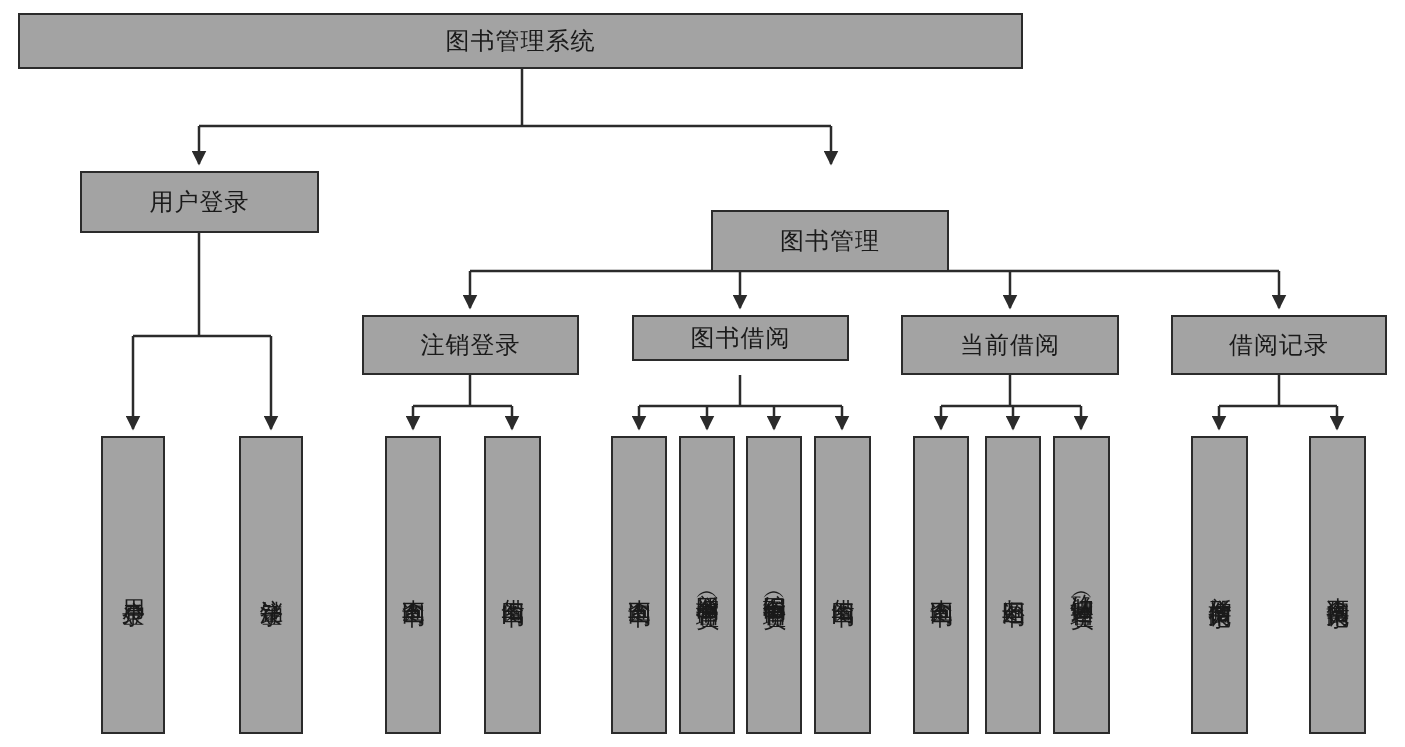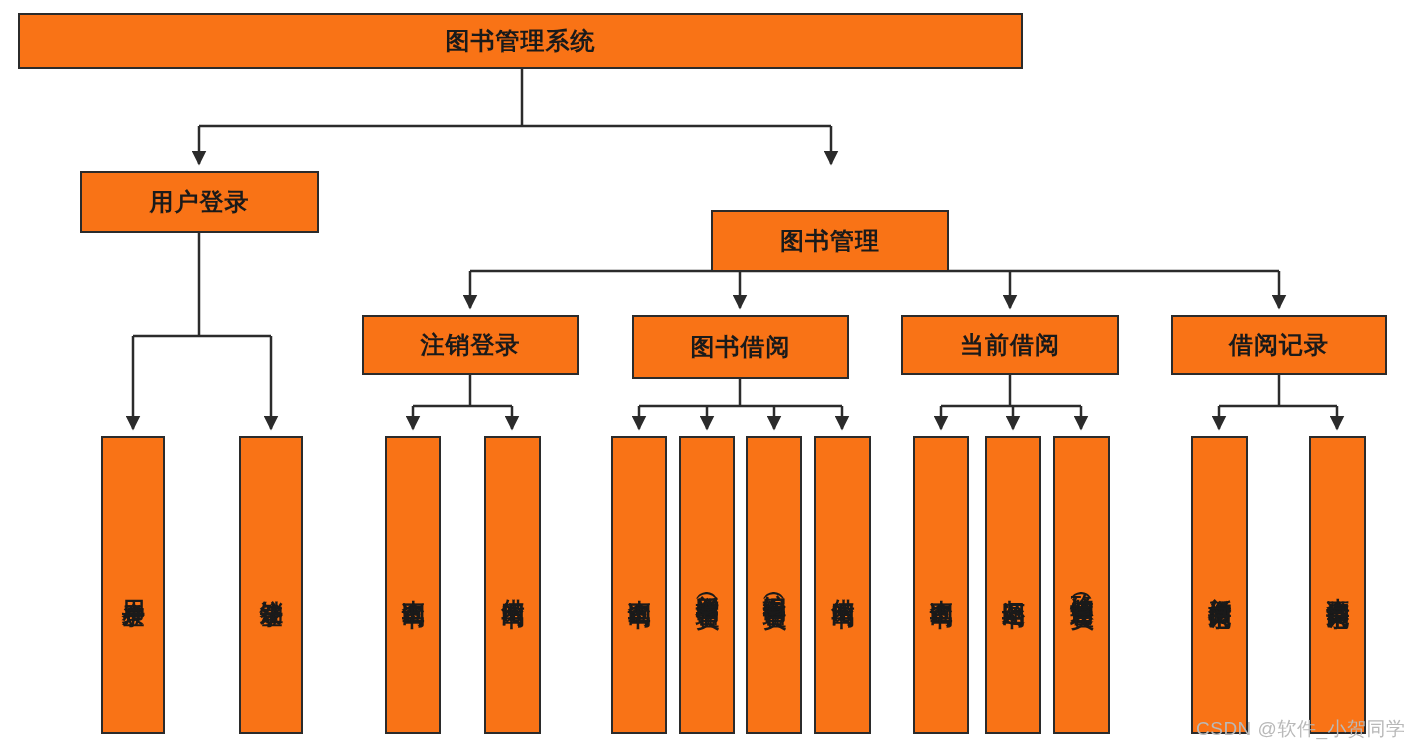--- a/index.html
+++ b/index.html
@@ -22,26 +22,25 @@
     left: 0;
     top: 0;
     width: 1405px;
     height: 747px;
     pointer-events: none;
   }
   .node {
     position: absolute;
     box-sizing: border-box;
     border: 2.5px solid #2b2b2b;
-    background: #f97316;
+    background: #a3a3a3;
     display: flex;
     align-items: center;
     justify-content: center;
     color: #1a1a1a;
-    font-weight: bold;
   }
   .node.horizontal {
     font-size: 24px;
     letter-spacing: 1px;
     line-height: 1.1;
   }
   .node.vertical {
     writing-mode: vertical-rl;
     text-orientation: upright;
     font-size: 23px;
@@ -123,21 +122,21 @@
   <div class="node horizontal" style="left:80px; top:171px; width:239px; height:62px;">
     <span>用户登录</span>
   </div>
   <div class="node horizontal" style="left:711px; top:171px; width:238px; height:62px;margin-top:39px;">
     <span>图书管理</span>
   </div>
 
   <div class="node horizontal" style="left:362px; top:315px; width:217px; height:60px;">
     <span>注销登录</span>
   </div>
-  <div class="node horizontal" style="left:632px; top:315px; width:217px; height:64px;">
+  <div class="node horizontal" style="left:632px; top:315px; width:217px; height:46px;">
     <span>图书借阅</span>
   </div>
   <div class="node horizontal" style="left:901px; top:315px; width:218px; height:60px;">
     <span>当前借阅</span>
   </div>
   <div class="node horizontal" style="left:1171px; top:315px; width:216px; height:60px;">
     <span>借阅记录</span>
   </div>
 
   <div class="node vertical" style="left:101px; top:436px; width:64px; height:298px;">
@@ -173,15 +172,14 @@
   <div class="node vertical" style="left:1053px; top:436px; width:57px; height:298px;">
     <span>确认归还（管理员）</span>
   </div>
   <div class="node vertical" style="left:1191px; top:436px; width:57px; height:298px;">
     <span>新增借阅记录</span>
   </div>
   <div class="node vertical" style="left:1309px; top:436px; width:57px; height:298px;">
     <span>查询借阅记录</span>
   </div>
 
-  <div class="watermark" style="left:1196px; top:716px;">CSDN @软件_小贺同学</div>
 
 </div>
 
 </body></html>

